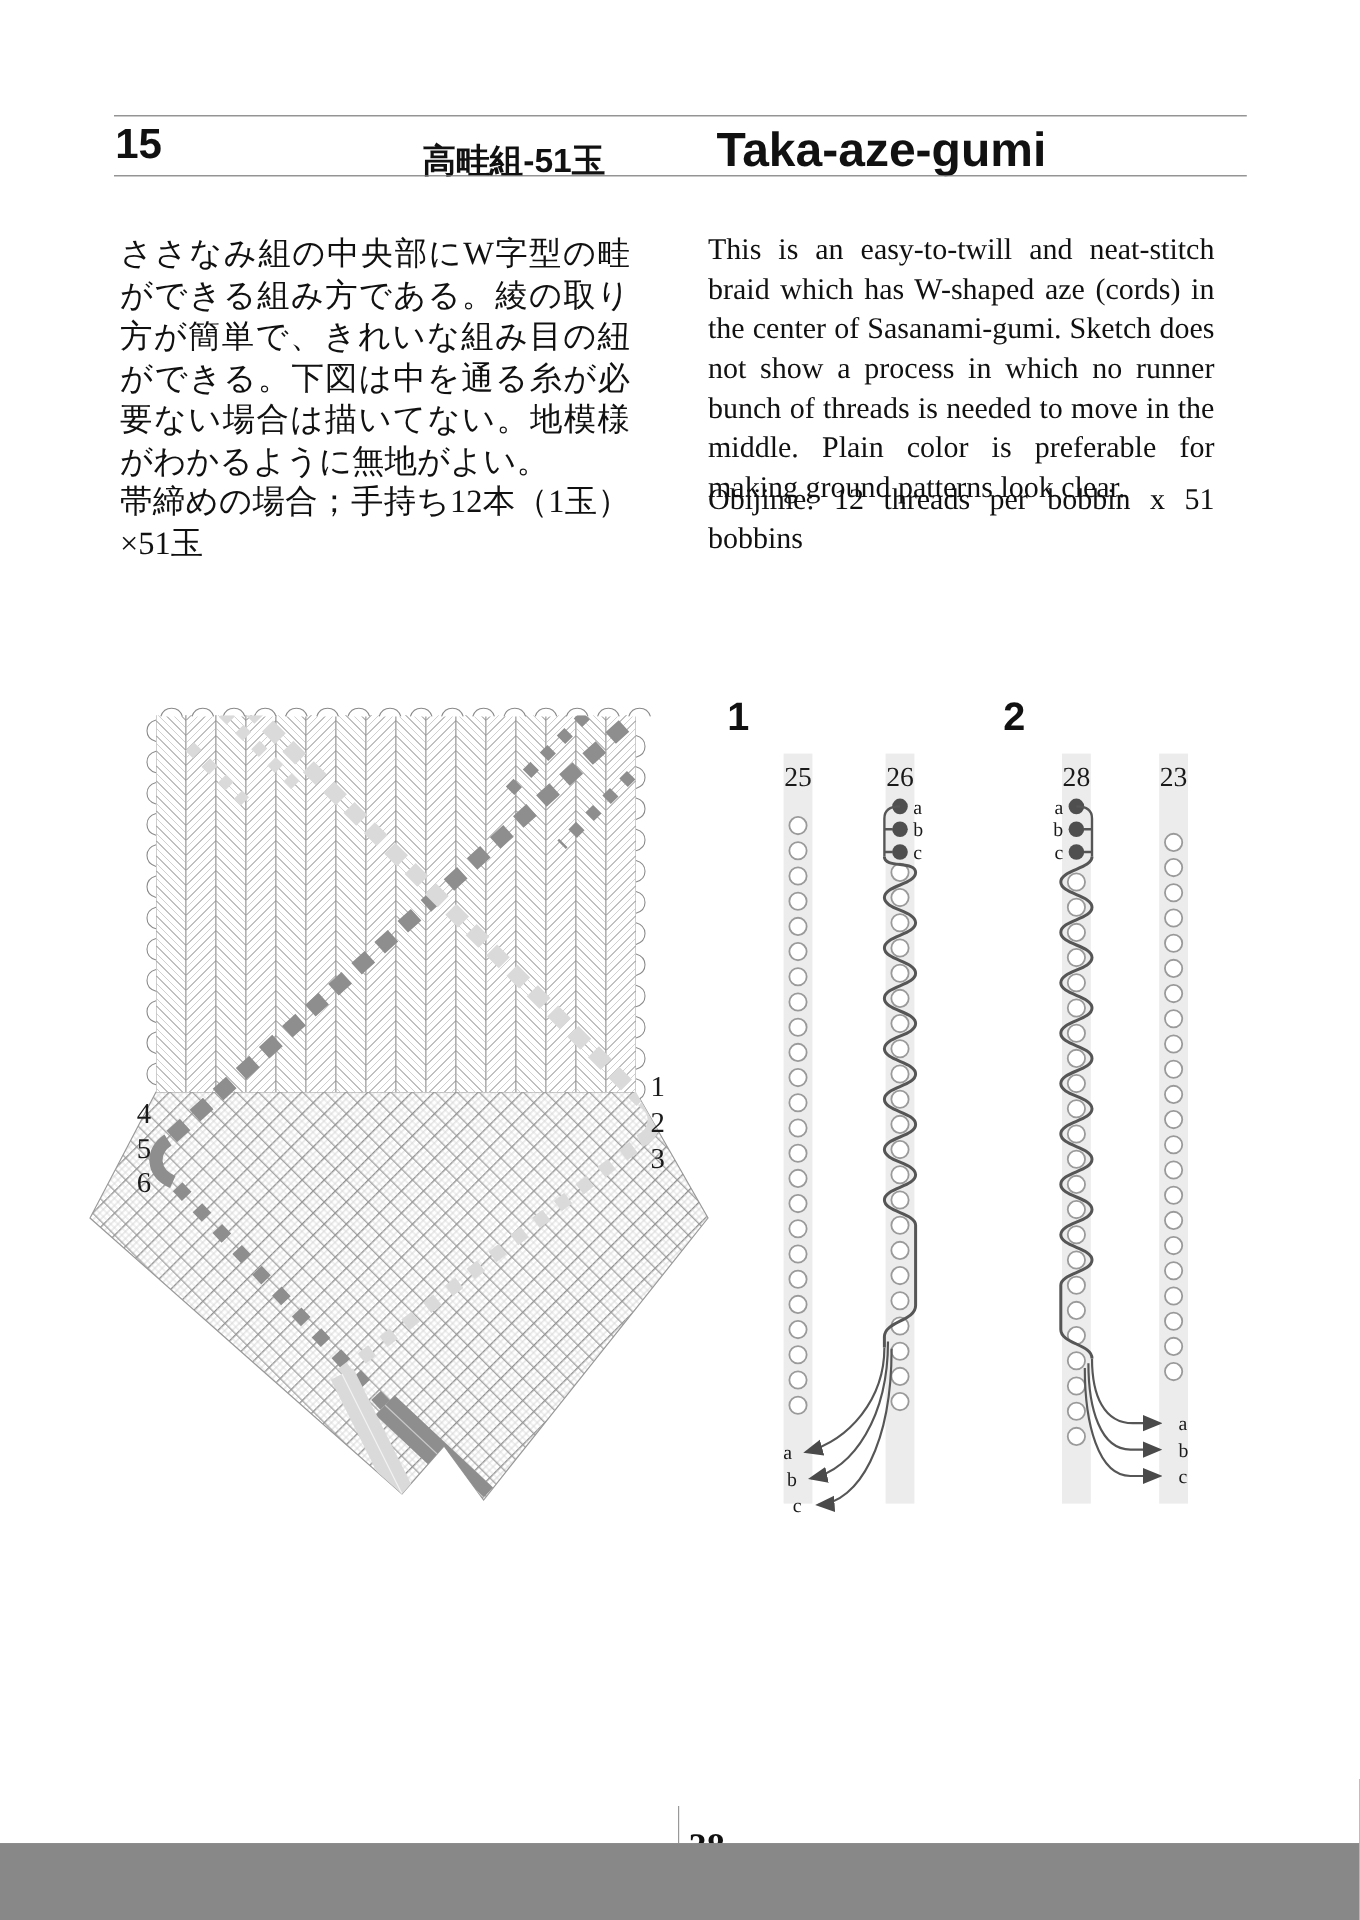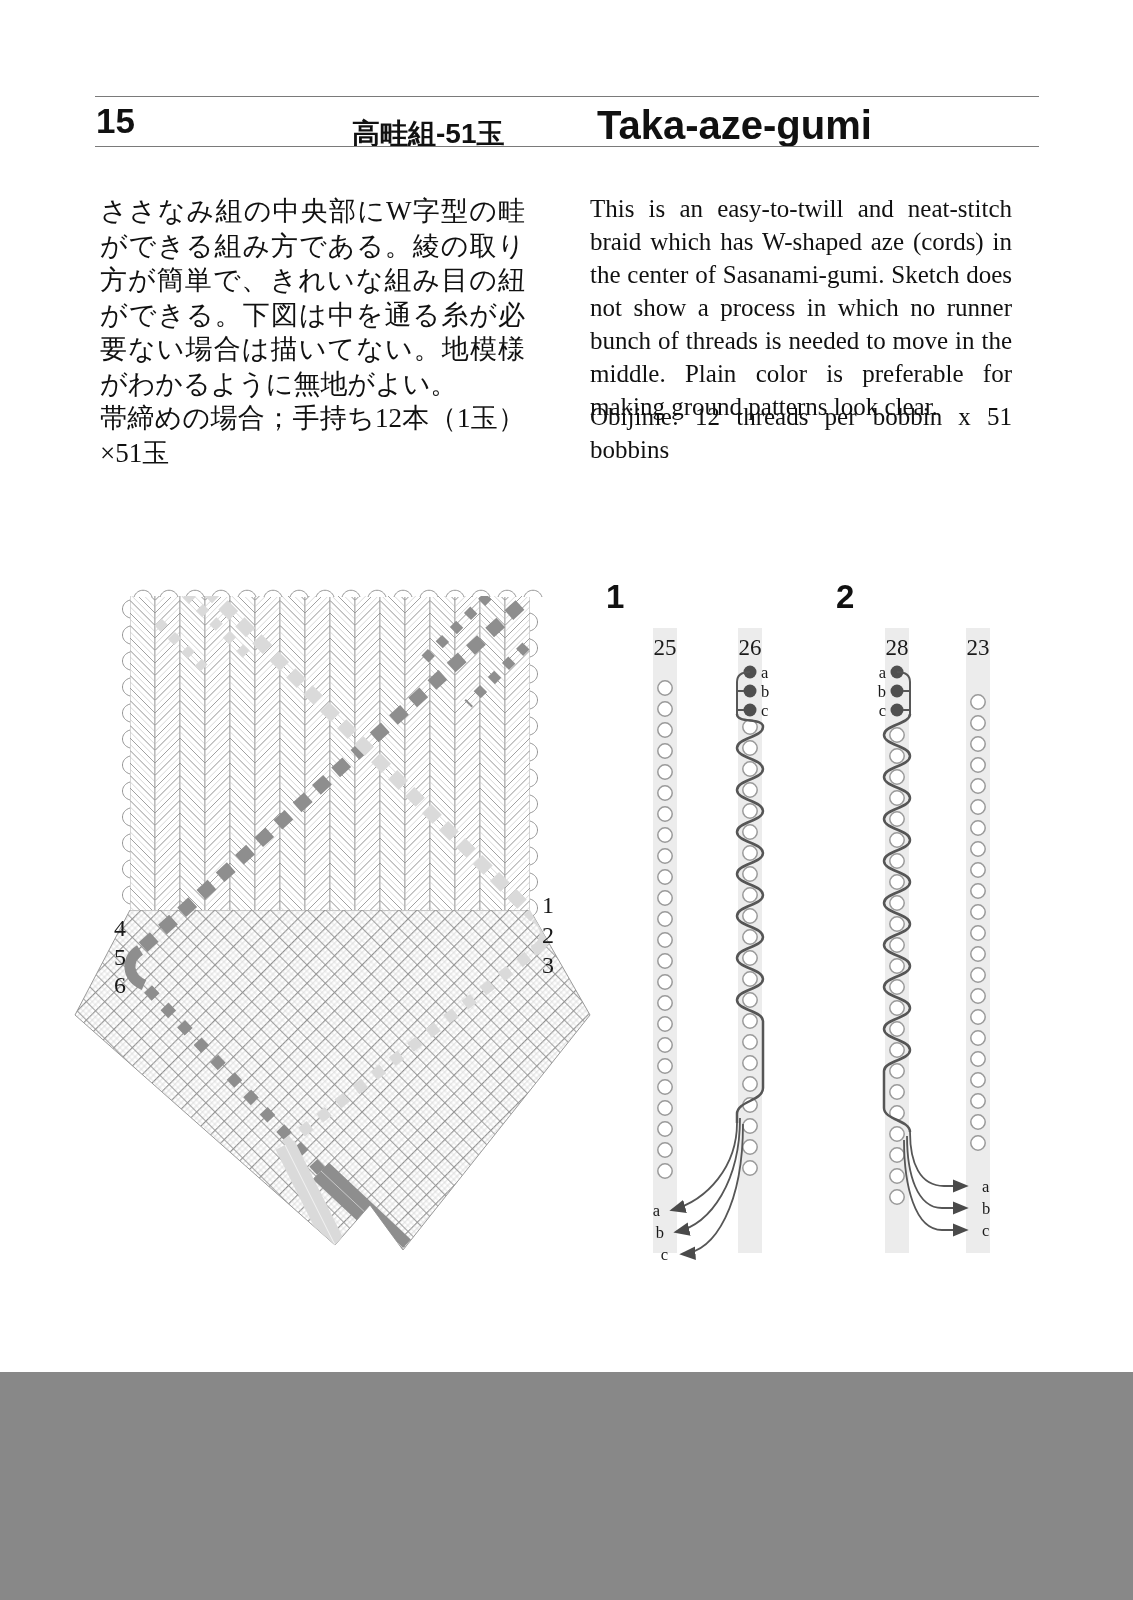--- a/index.html
+++ b/index.html
@@ -1,16 +1,16 @@
 <!DOCTYPE html>
 <html><head>
 <meta charset="utf-8">
 <style>
   html,body{margin:0;padding:0;background:#888;}
-  .page{position:relative;width:1133px;height:1372px;background:#ffffff;
+  .page{position:relative;width:1133px;height:1536px;background:#ffffff;
         font-family:"Liberation Serif",serif;color:#111;overflow:hidden;}
   .abs{position:absolute;}
   .rule{position:absolute;left:95px;width:944px;height:0;border-top:1.5px solid #7a7a7a;}
   .hdr-num{font-family:"Liberation Sans",sans-serif;font-weight:bold;font-size:35px;line-height:1;}
   .hdr-jp{font-family:"Liberation Sans",sans-serif;font-weight:bold;font-size:28px;line-height:1;}
   .hdr-en{font-family:"Liberation Sans",sans-serif;font-weight:bold;font-size:40px;line-height:1;}
   .para-jp{font-size:27px;line-height:1.28;text-align:justify;white-space:pre-line;}
   .para-en{font-size:25px;line-height:1.32;text-align:justify;}
   .step-num{font-family:"Liberation Sans",sans-serif;font-weight:bold;font-size:33px;line-height:1;}
   .pageno{font-size:30px;font-weight:bold;}

